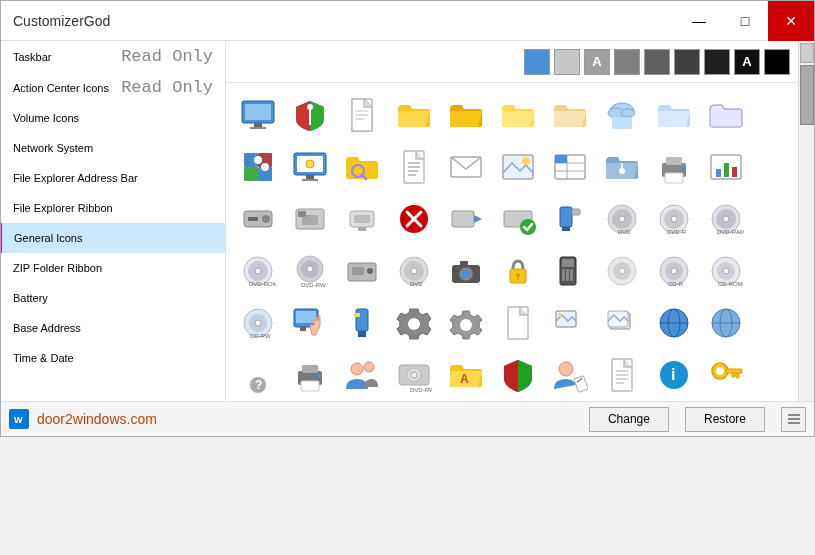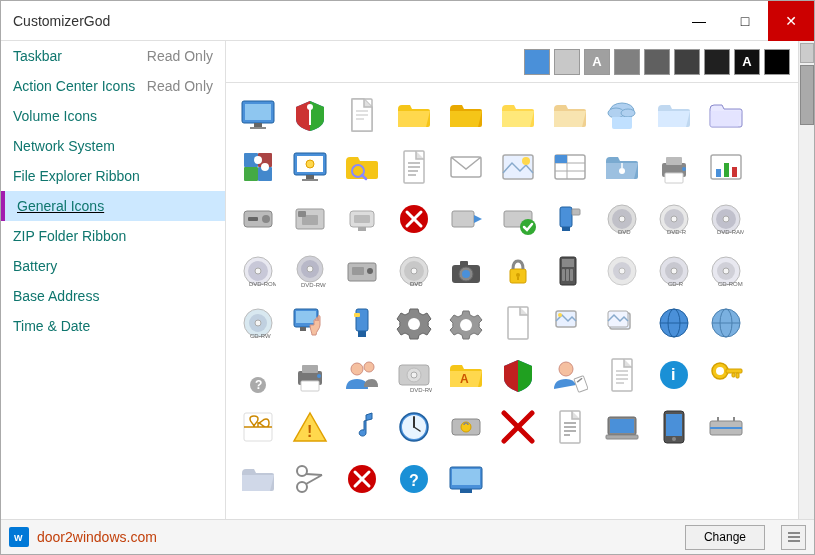--- a/index.html
+++ b/index.html
@@ -1,32 +1,32 @@
 <!DOCTYPE html>
 <html><head>
   <meta charset="utf-8">
   <style>
     * { box-sizing: border-box; margin: 0; padding: 0; }
     body { font-family: 'Segoe UI', Tahoma, Geneva, Verdana, sans-serif; font-size: 12px; background: #f0f0f0; width: 815px; height: 555px; overflow: hidden; }
     
-    .window { width: 815px; height: 555px; background: #fff; border: 1px solid #aaa; display: flex; flex-direction: column; }
+    .window { width: 815px; height: 437px; background: #fff; border: 1px solid #aaa; display: flex; flex-direction: column; }
     
     .title-bar { height: 40px; background: #fff; display: flex; align-items: center; justify-content: space-between; padding: 0 0 0 12px; border-bottom: 1px solid #e0e0e0; flex-shrink: 0; }
     .title-bar-title { font-size: 14px; color: #333; }
     .title-bar-controls { display: flex; height: 40px; }
     .title-btn { width: 46px; height: 40px; border: none; background: transparent; cursor: pointer; font-size: 14px; display: flex; align-items: center; justify-content: center; }
     .title-btn.close { background: #c00; color: #fff; }
     
     .content { display: flex; flex: 1; overflow: hidden; }
     
     .sidebar { width: 225px; background: #fff; border-right: 1px solid #e0e0e0; overflow-y: auto; flex-shrink: 0; }
     .sidebar-item { padding: 6px 12px; cursor: pointer; display: flex; align-items: center; justify-content: space-between; min-height: 30px; }
-    .sidebar-item.active { background: #cce8ff; border-left: 4px solid #a21caf; text-decoration: underline; }
-    .sidebar-item .label { color: #0f766e; font-size: 14px; }
-    .sidebar-item .badge { color: #888; font-size: 14px; }
+    .sidebar-item.active { background: #cce8ff; border-left: 1px solid #a21caf; }
+    .sidebar-item .label { color: #000000; font-size: 11px; }
+    .sidebar-item .badge { color: #888; font-size: 17px; font-family: Liberation Mono, monospace; }
     
     .main-panel { flex: 1; display: flex; flex-direction: column; overflow: hidden; }
     
     .toolbar { height: 42px; background: #fff; display: flex; align-items: center; padding: 0 8px; gap: 4px; border-bottom: 1px solid #e0e0e0; flex-shrink: 0; }
     .color-swatch { width: 26px; height: 26px; border: 1px solid #999; cursor: pointer; display: flex; align-items: center; justify-content: center; font-size: 11px; font-weight: bold; }
     
     .icons-area { flex: 1; overflow-y: auto; padding: 8px; background: #fff; }
     .icon-grid { display: flex; flex-wrap: wrap; gap: 4px; align-content: flex-start; }
     .icon-cell { width: 48px; height: 48px; display: flex; align-items: center; justify-content: center; cursor: pointer; border: 1px solid transparent; }
     
@@ -63,20 +63,23 @@
       </div>
       <div class="sidebar-item">
         <span class="label">Action Center Icons</span>
         <span class="badge">Read Only</span>
       </div>
       <div class="sidebar-item">
         <span class="label">Volume Icons</span>
       </div>
       <div class="sidebar-item">
         <span class="label">Network System</span>
+      </div>
+      <div class="sidebar-item">
+        <span class="label">File Explorer Address Bar</span>
       </div>
       <div class="sidebar-item">
         <span class="label">File Explorer Ribbon</span>
       </div>
       <div class="sidebar-item active">
         <span class="label">General Icons</span>
       </div>
       <div class="sidebar-item">
         <span class="label">ZIP Folder Ribbon</span>
       </div>
@@ -685,20 +688,21 @@
       <div class="status-logo">
         <svg width="14" height="14" viewBox="0 0 14 14">
             <rect width="14" height="14" fill="#0078d7"></rect>
             <text x="2" y="11" font-size="9" fill="#fff" font-weight="bold">W</text>
           </svg>
       </div>
       <span class="status-url">door2windows.com</span>
     </div>
     <div class="status-buttons">
       <button class="status-btn">Change</button>
+      <button class="status-btn">Restore</button>
       <div class="status-icon-btn">
         <svg width="12" height="12" viewBox="0 0 12 12">
             <line x1="0" y1="2" x2="12" y2="2" stroke="#666" stroke-width="1.5"></line>
             <line x1="0" y1="6" x2="12" y2="6" stroke="#666" stroke-width="1.5"></line>
             <line x1="0" y1="10" x2="12" y2="10" stroke="#666" stroke-width="1.5"></line>
           </svg>
       </div>
     </div>
   </div>
 </div>

